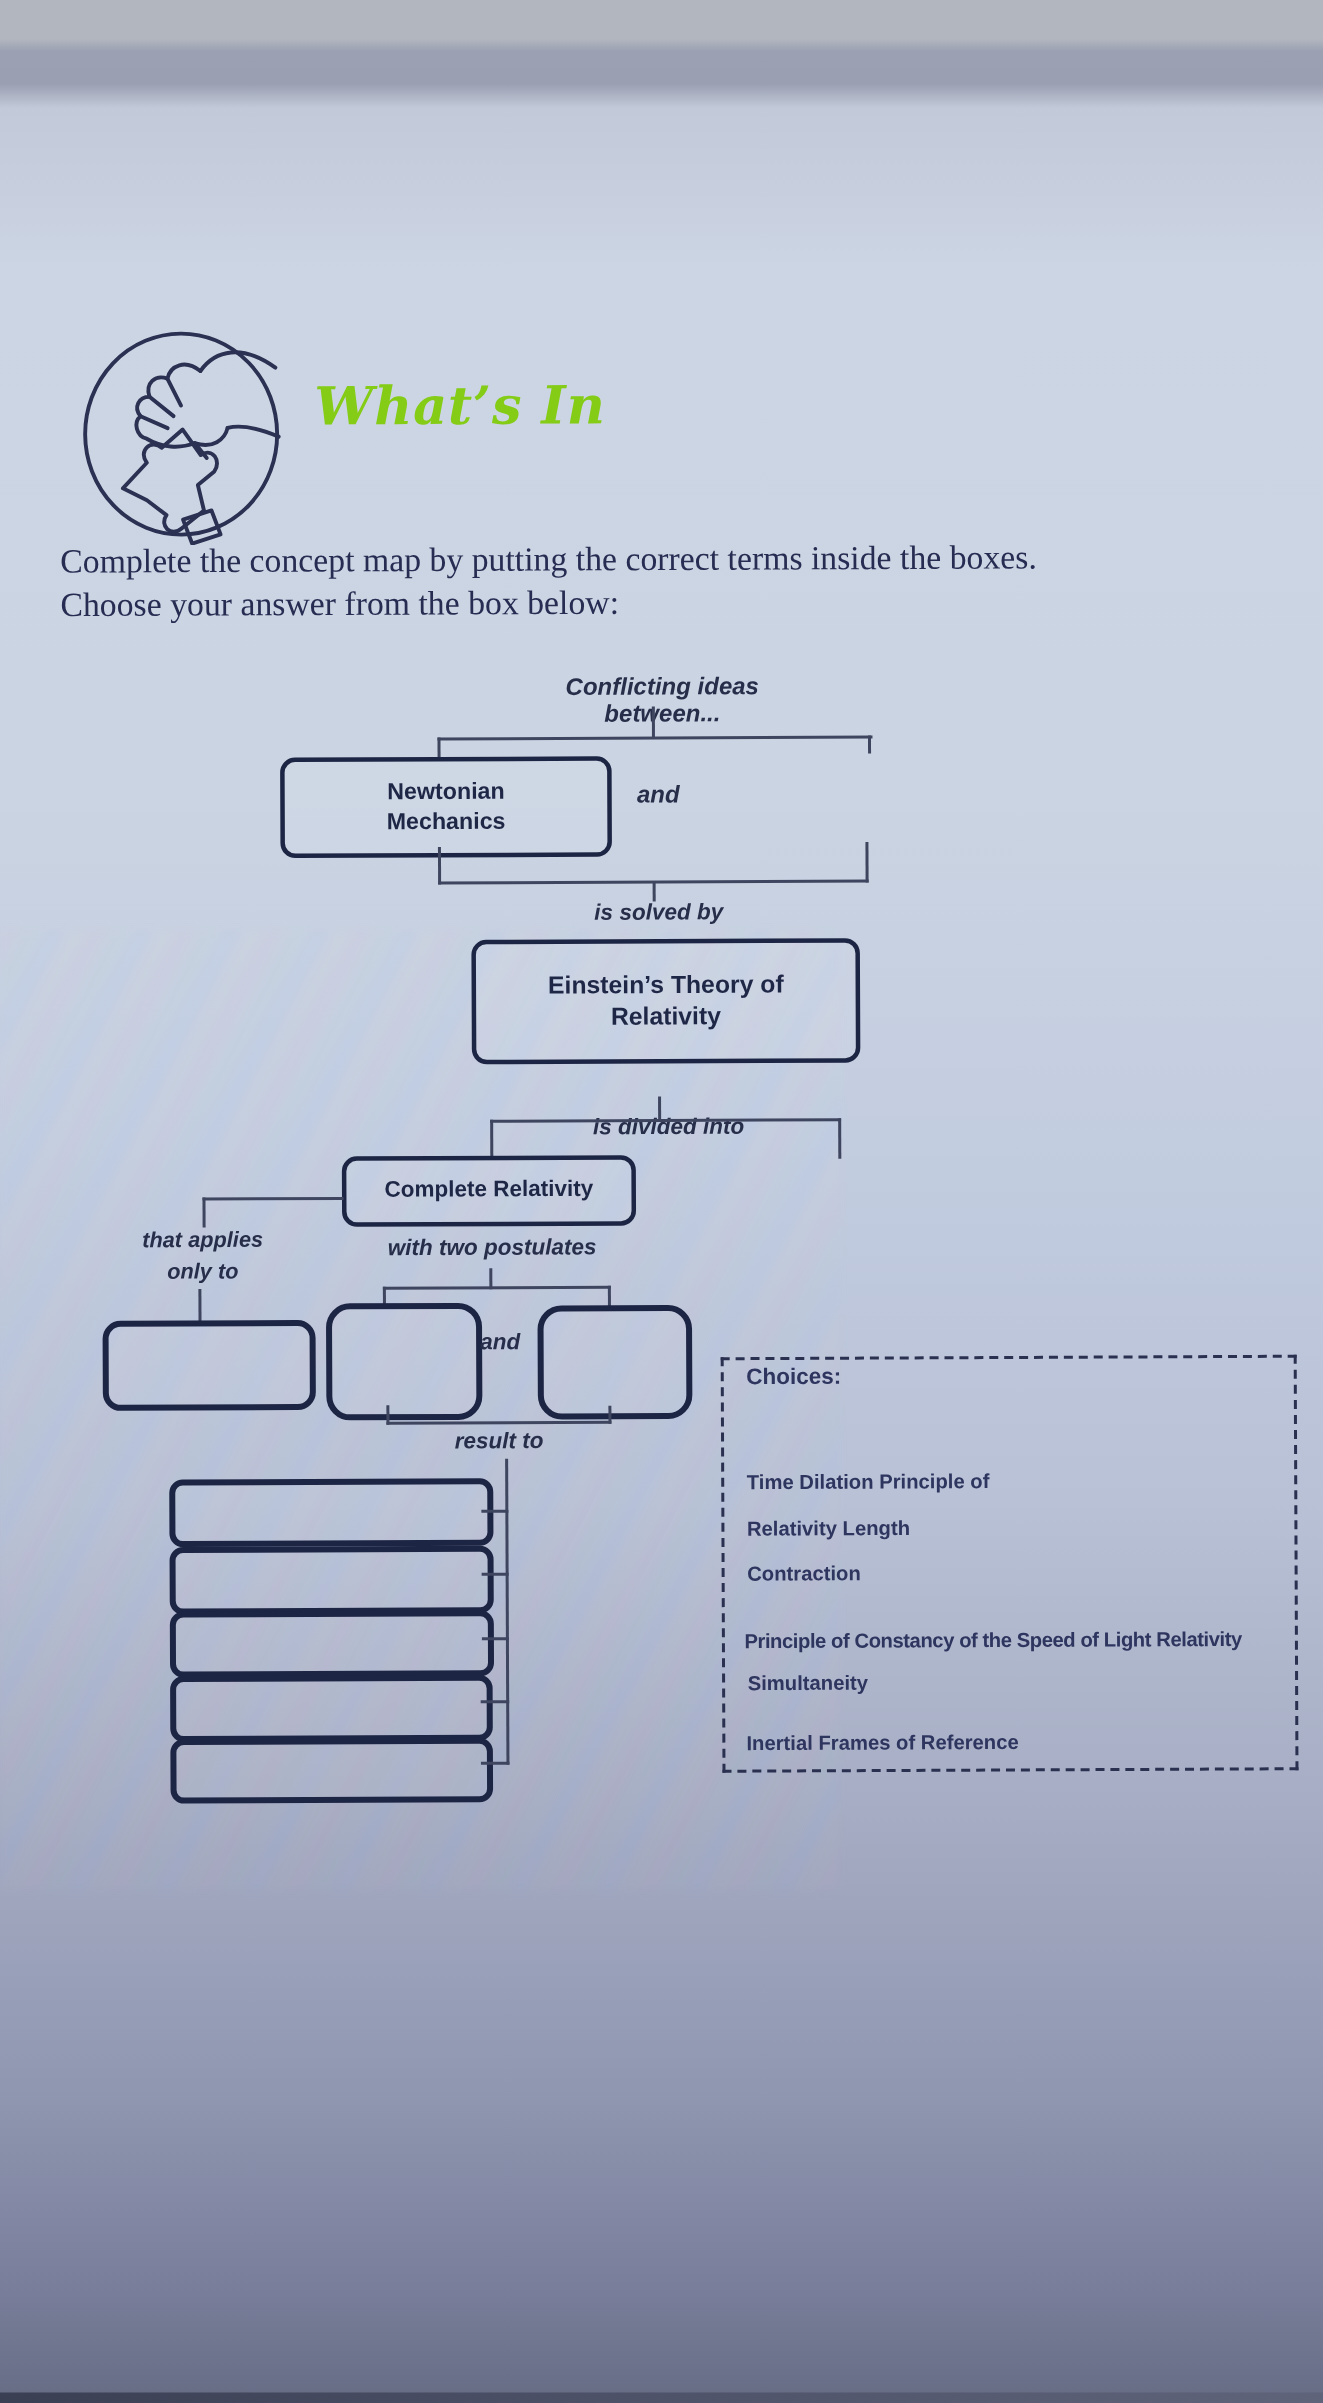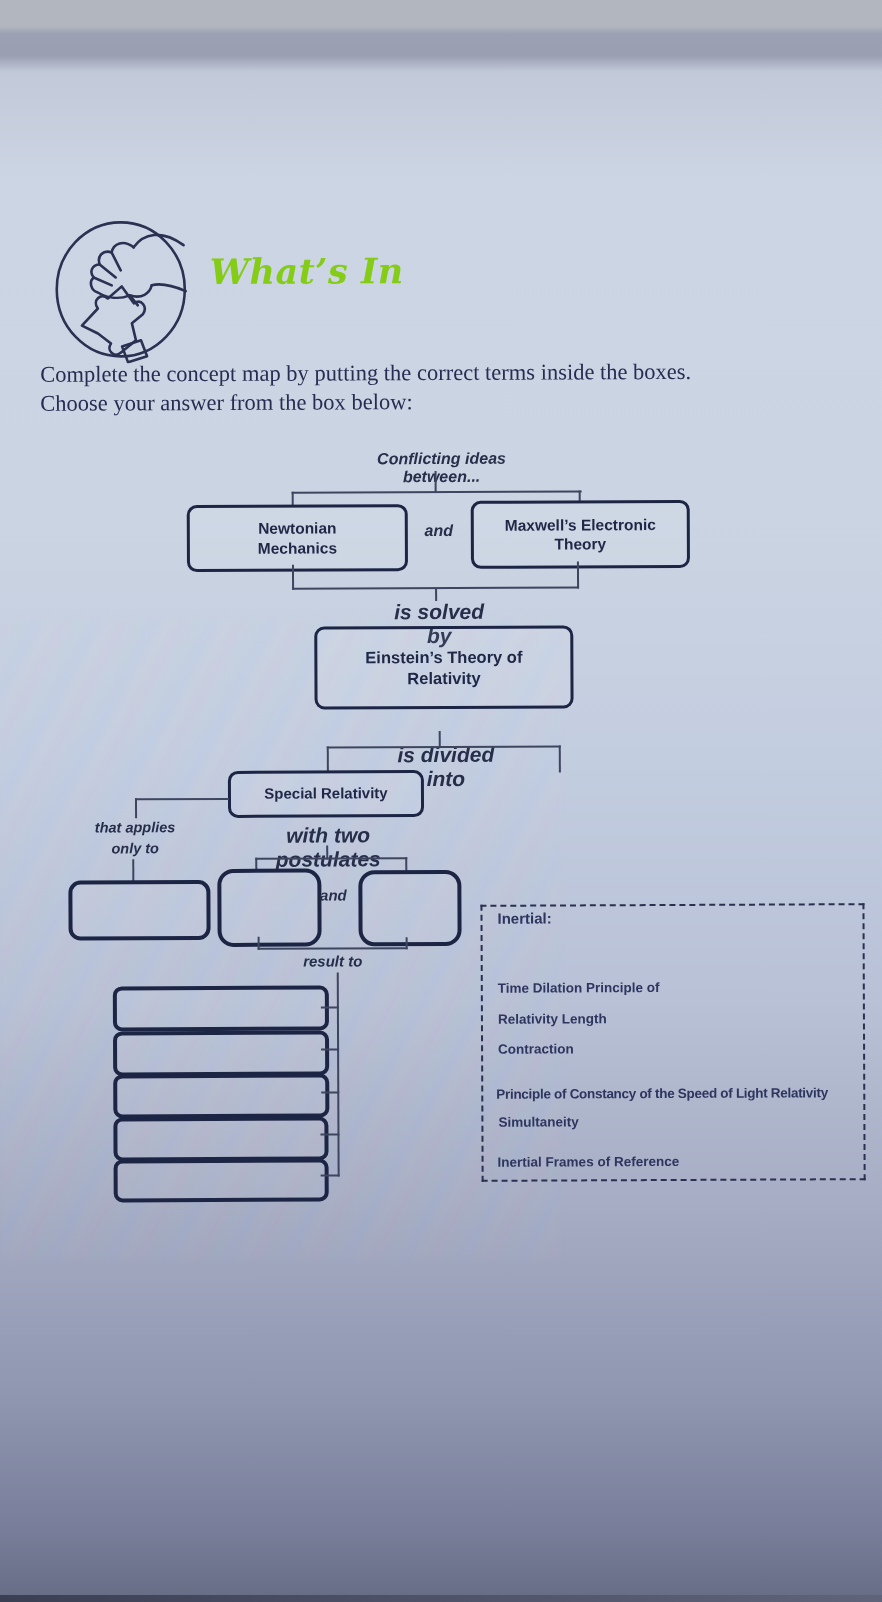--- a/index.html
+++ b/index.html
@@ -16,21 +16,21 @@
       rgba(160,190,255,.13) 26px 40px, rgba(255,240,185,.07) 40px 52px);
     filter:blur(3px);pointer-events:none;}
   .bottom-edge{position:absolute;left:0;bottom:0;width:100%;height:7px;
     background:linear-gradient(90deg,#32374b 0%,#474c62 45%,#5d6278 100%);opacity:.85;}
   .sheet{position:absolute;inset:0;transform:rotate(-0.25deg);color:#20284a;}
   .abs{position:absolute;}
   .title{position:absolute;font-family:"DejaVu Serif",serif;font-weight:bold;
     font-style:italic;font-size:35px;color:#84cc16;letter-spacing:.5px;}
   .instr{position:absolute;font-family:"Liberation Serif",serif;font-size:22.5px;
     color:#272c52;line-height:28.5px;width:780px;}
-  .lbl{position:absolute;font-style:italic;font-weight:700;font-size:21px;
+  .lbl{position:absolute;font-style:italic;font-weight:700;font-size:15px;
     color:#262e4a;text-align:center;}
   .pre{white-space:pre-line;}
   .box{position:absolute;border:3.5px solid #1d2544;border-radius:10px;
     background:rgba(255,255,255,.07);display:flex;align-items:center;
     justify-content:center;text-align:center;font-weight:700;color:#1f2747;
     font-size:15.5px;line-height:1.25;}
   .ebox{position:absolute;border:4px solid #1d2544;border-radius:11px;
     background:rgba(255,255,255,.05);}
   .ln{position:absolute;background:#3e455f;}
   .choices-box{position:absolute;border:2px dashed #2a3150;background:transparent;}
@@ -69,41 +69,39 @@
     <div class="lbl" style="left:338px;top:450px;width:210px;font-size:16px;font-style:italic;">Conflicting ideas between...</div>
 
     <div class="ln" style="left:436px;top:471px;width:2px;height:21px;"></div>
     <div class="ln" style="left:293px;top:491px;width:290px;height:2px;"></div>
     <div class="ln" style="left:293px;top:491px;width:2px;height:15px;"></div>
     <div class="ln" style="left:580px;top:491px;width:2px;height:12px;"></div>
 
     <div class="box pre" style="left:188px;top:504px;width:215px;height:61px;">Newtonian
 Mechanics</div>
     <div class="lbl" style="left:418px;top:522px;width:44px;font-size:16px;">and</div>
-    <div class="box pre" style="left:472px;top:501px;width:213px;height:62px;">Maxwell’s Electronic
-Theory</div>
 
     <div class="ln" style="left:293px;top:564px;width:2px;height:25px;"></div>
     <div class="ln" style="left:578px;top:562px;width:2px;height:27px;"></div>
     <div class="ln" style="left:293px;top:587px;width:287px;height:2px;"></div>
     <div class="ln" style="left:436px;top:588px;width:2px;height:13px;"></div>
 
     <div class="lbl" style="left:380px;top:600px;width:120px;">is solved by</div>
 
     <div class="box pre" style="left:315px;top:626px;width:253px;height:77px;font-size:16.5px;">Einstein’s Theory of
 Relativity</div>
 
     <div class="lbl" style="left:386px;top:743px;width:120px;">is divided into</div>
 
     <div class="ln" style="left:439px;top:731px;width:2px;height:16px;"></div>
     <div class="ln" style="left:327px;top:746px;width:234px;height:2px;"></div>
     <div class="ln" style="left:327px;top:746px;width:2px;height:25px;"></div>
     <div class="ln" style="left:559px;top:746px;width:2px;height:27px;"></div>
 
-    <div class="box" style="left:228px;top:770px;width:190px;height:41px;font-size:15px;">Special Relativity</div>
+    <div class="box" style="left:228px;top:770px;width:190px;height:41px;font-size:15px;">Complete Relativity</div>
 
     <div class="ln" style="left:135px;top:797px;width:94px;height:2px;"></div>
     <div class="ln" style="left:135px;top:797px;width:2px;height:20px;"></div>
     <div class="lbl pre" style="left:73px;top:816px;width:124px;font-size:14.5px;line-height:1.45;">that applies
 only to</div>
     <div class="ln" style="left:132px;top:858px;width:2px;height:22px;"></div>
     <div class="ebox" style="left:68px;top:879px;width:134px;height:52px;border-radius:12px;"></div>
 
     <div class="lbl" style="left:244px;top:823px;width:168px;">with two postulates</div>
     <div class="ln" style="left:326px;top:845px;width:2px;height:14px;"></div>
@@ -129,21 +127,21 @@
     <div class="ebox" style="left:112px;top:1116px;width:207px;height:36px;border-radius:9px;"></div>
     <div class="ebox" style="left:112px;top:1158px;width:207px;height:35px;border-radius:9px;"></div>
 
     <div class="ln" style="left:320px;top:1006px;width:18px;height:2px;"></div>
     <div class="ln" style="left:320px;top:1048px;width:18px;height:2px;"></div>
     <div class="ln" style="left:320px;top:1091px;width:18px;height:2px;"></div>
     <div class="ln" style="left:319px;top:1133px;width:19px;height:2px;"></div>
     <div class="ln" style="left:319px;top:1174px;width:19px;height:2px;"></div>
 
     <div class="choices-box" style="left:480px;top:905px;width:380px;height:273px;"></div>
-    <div class="choice" style="left:497px;top:910px;font-size:15px;">Inertial:</div>
+    <div class="choice" style="left:497px;top:910px;font-size:15px;">Choices:</div>
     <div class="choice" style="left:497px;top:981px;">Time Dilation Principle of</div>
     <div class="choice" style="left:497px;top:1012px;">Relativity Length</div>
     <div class="choice" style="left:497px;top:1042px;">Contraction</div>
     <div class="choice" style="left:495px;top:1087px;letter-spacing:-0.3px;">Principle of Constancy of the Speed of Light Relativity</div>
     <div class="choice" style="left:497px;top:1115px;">Simultaneity</div>
     <div class="choice" style="left:496px;top:1155px;">Inertial Frames of Reference</div>
 
   </div>
 
   <div class="bottom-edge"></div>

